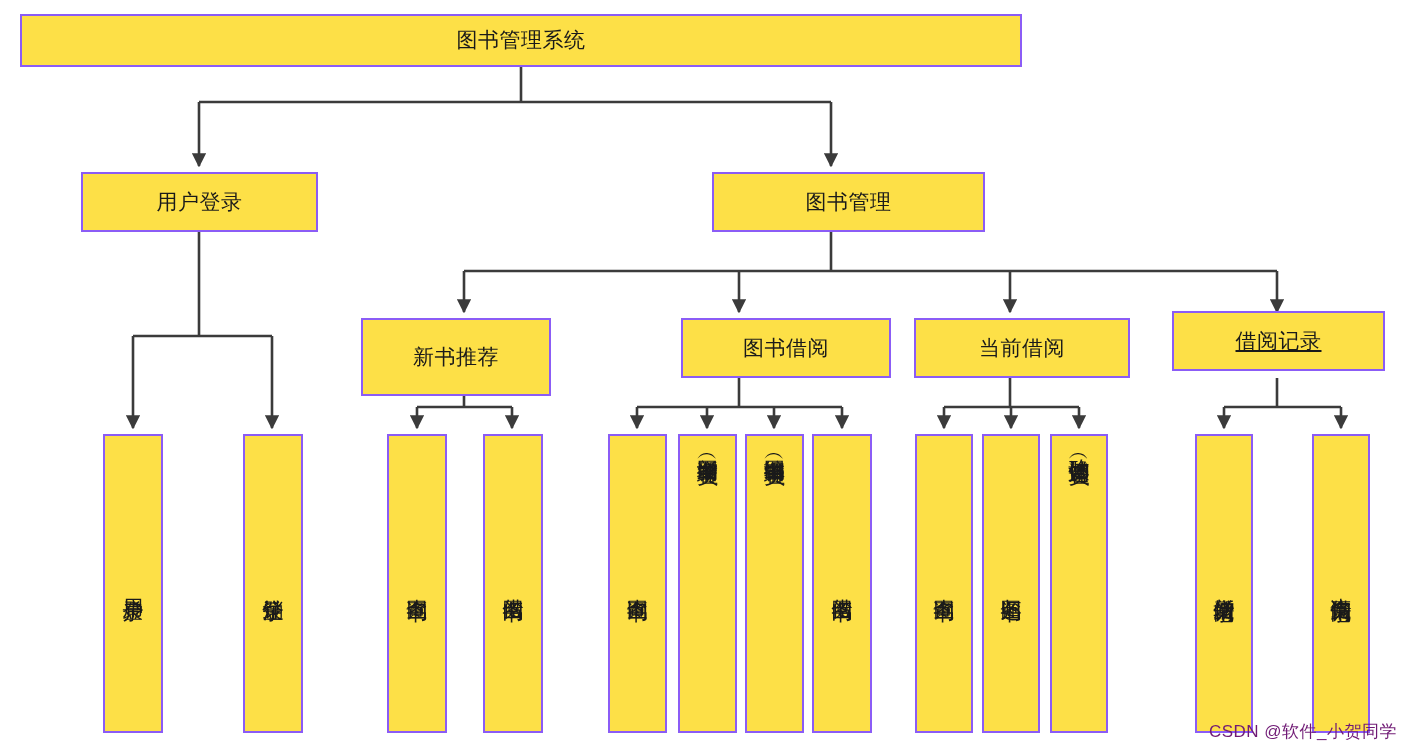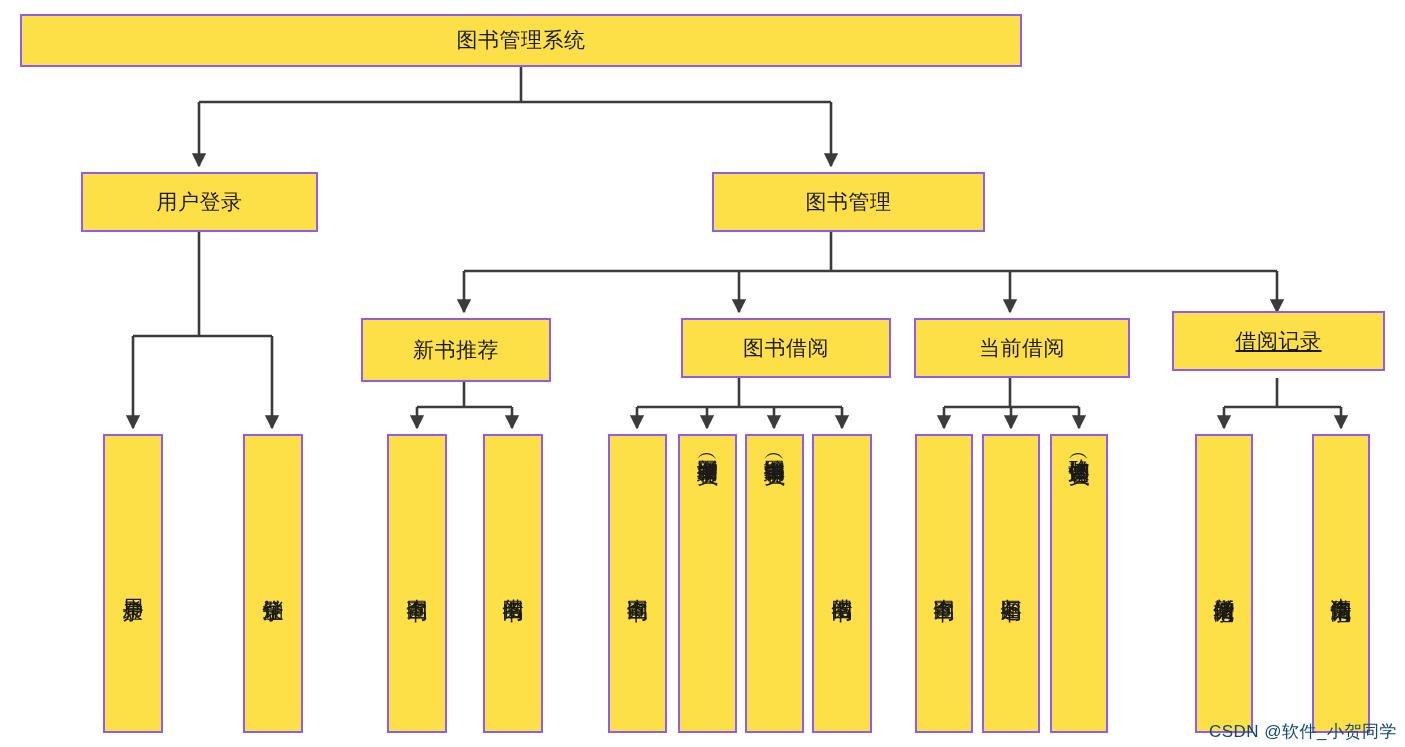--- a/index.html
+++ b/index.html
@@ -57,21 +57,21 @@
     max-height: 100%;
   }
   .node.vertical.top-aligned {
     align-items: flex-start;
   }
   .watermark {
     position: absolute;
     right: 8px;
     bottom: 4px;
     font-size: 17px;
-    color: #0c4a6e;
+    color: #701a75;
     letter-spacing: 0.5px;
     white-space: nowrap;
     pointer-events: none;
   }
 </style>
 </head>
 <body>
 
 <div id="canvas">
 
@@ -129,21 +129,21 @@
     <span class="node-label">图书管理系统</span>
   </div>
 
   <div class="node horizontal" style="left:81px; top:172px; width:237px; height:60px;">
     <span class="node-label">用户登录</span>
   </div>
   <div class="node horizontal" style="left:712px; top:172px; width:273px; height:60px;">
     <span class="node-label">图书管理</span>
   </div>
 
-  <div class="node horizontal" style="left:361px; top:318px; width:190px; height:64px;">
+  <div class="node horizontal" style="left:361px; top:318px; width:190px; height:78px;">
     <span class="node-label">新书推荐</span>
   </div>
   <div class="node horizontal" style="left:635px; top:318px; width:210px; height:60px;margin-left:46px;">
     <span class="node-label">图书借阅</span>
   </div>
   <div class="node horizontal" style="left:902px; top:318px; width:216px; height:60px;margin-left:12px;">
     <span class="node-label">当前借阅</span>
   </div>
   <div class="node horizontal" style="left:1172px; top:311px; width:213px; height:60px;text-decoration:underline;">
     <span class="node-label">借阅记录</span>

